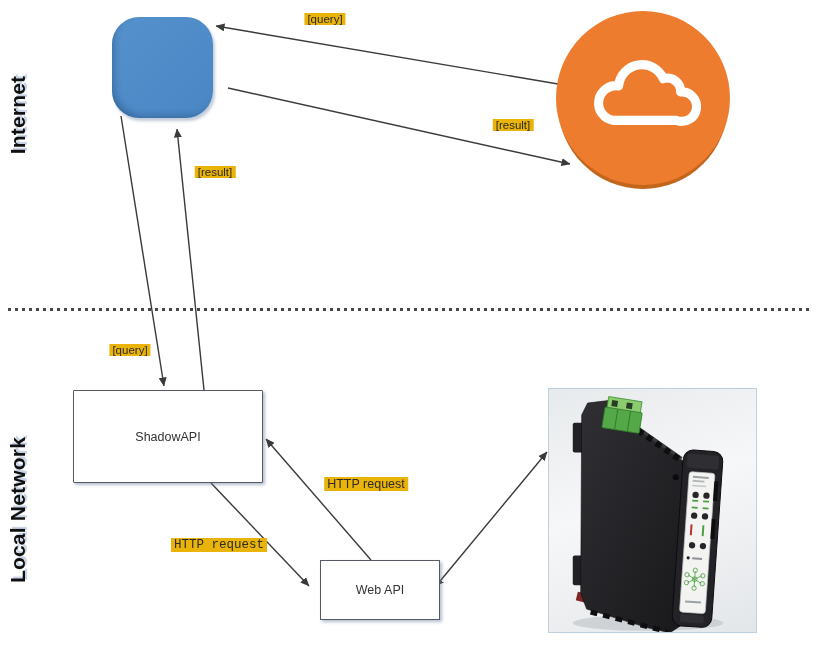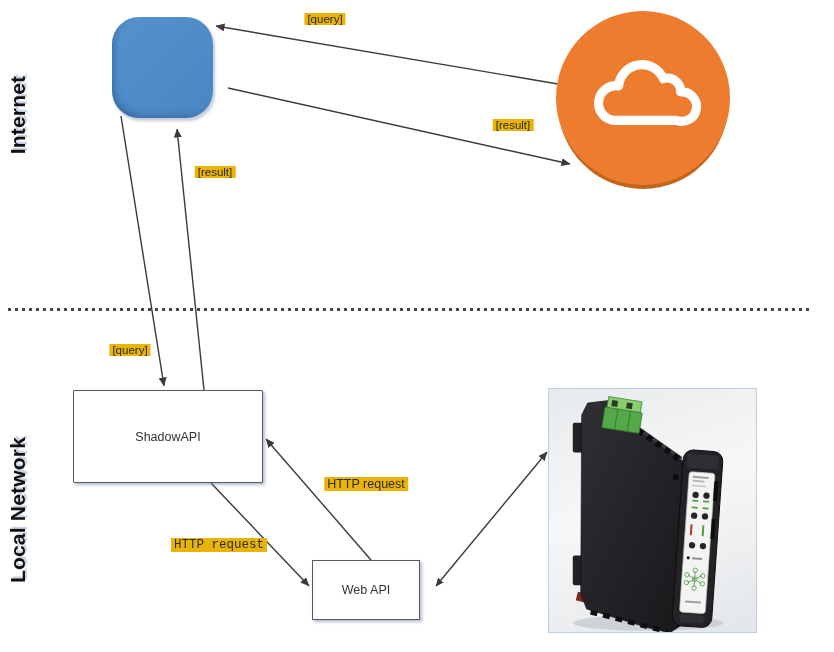--- a/index.html
+++ b/index.html
@@ -78,21 +78,21 @@
   
   .flow-box {
     position:absolute;
     background:#fff;
     border:1px solid #565b63;
     display:flex; align-items:center; justify-content:center;
     font-size:12.5px; color:#333;
     box-shadow: 2px 2px 3px rgba(110,130,160,0.5);
   }
   #shadowapi-box { left:73px;  top:390px; width:190px; height:93px; border-radius:1px; }
-  #webapi-box    { left:312px; top:560px; width:108px; height:60px; }
+  #webapi-box    { left:320px; top:560px; width:120px; height:60px; }
 
   
   .device-photo {
     position:absolute; left:548px; top:388px; width:209px; height:245px;
     background: linear-gradient(160deg,#e7eaec 0%, #f6f7f8 45%, #e3e6e9 100%);
     border:1px solid #bcd0e2;
   }
   .device-photo svg { width:100%; height:100%; display:block; }
 </style>
 </head>

